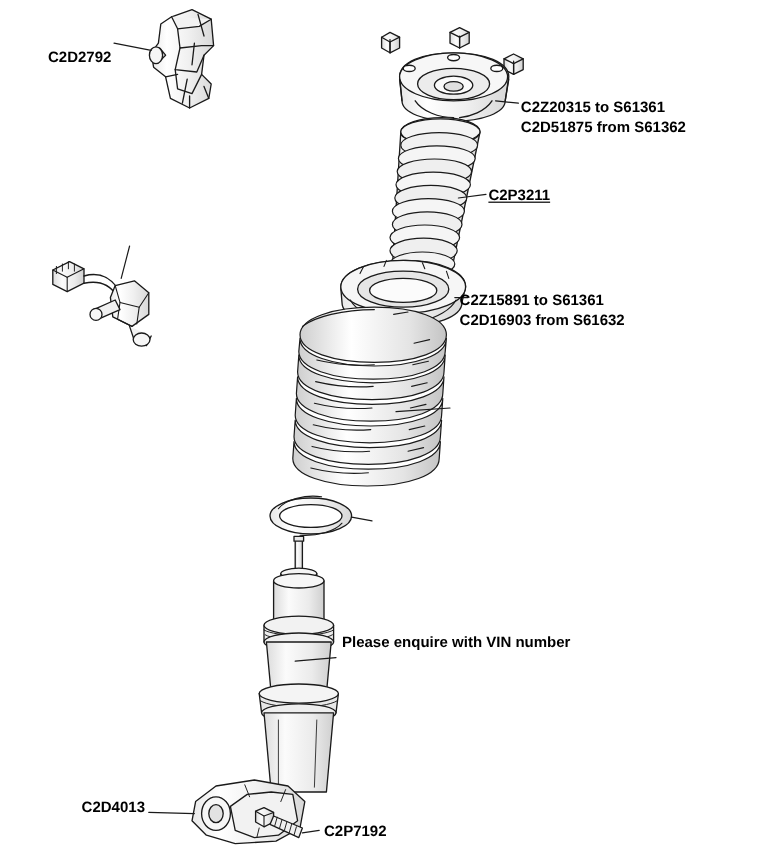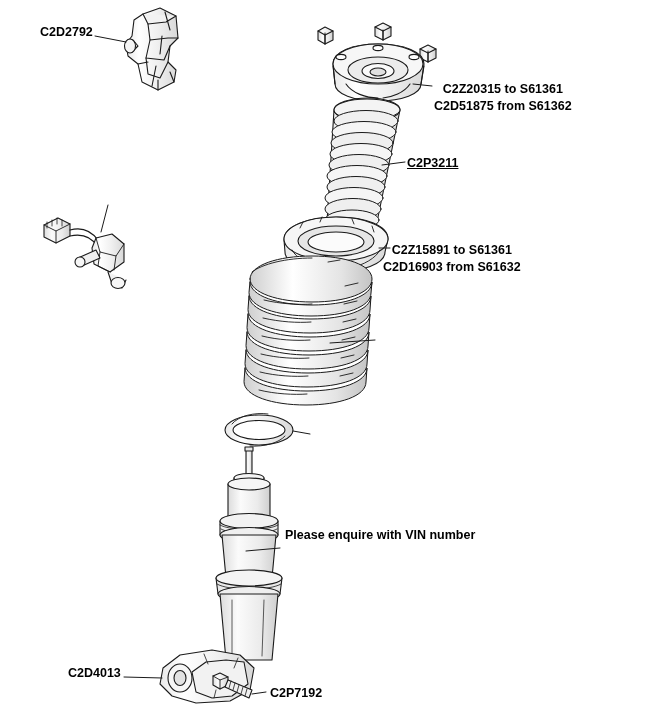--- a/index.html
+++ b/index.html
@@ -28,21 +28,20 @@
     position: absolute;
     font-family: "Liberation Sans", sans-serif;
     font-size: 12.5px;
     font-weight: bold;
     color: #000000;
     white-space: nowrap;
     line-height: 16px;
   }
   .label.two-line {
     line-height: 17px;
-    text-align: center;
   }
   .label span {
     display: block;
   }
 </style>
 </head>
 <body>
 
 <div id="page">
 
@@ -284,21 +283,21 @@
         <path d="M78 258 L96 250 L100 258 L82 266 Z" fill="#f0f0f0"></path>
         <ellipse cx="80" cy="262" rx="5" ry="5" fill="#f6f6f6"></ellipse>
         <path d="M108 272 L112 284 L122 288 L126 280" fill="#f1f1f1"></path>
         <ellipse cx="118" cy="283" rx="7" ry="5.5" fill="#f7f7f7"></ellipse>
       </g>
       <path d="M108 205 L101 232" stroke-width="1"></path>
 
     </g>
   </svg>
 
-  <div class="label" style="left:40px; top:24px;">
+  <div class="label" style="left:40px; top:40px;">
     <span>C2D2792</span>
   </div>
 
   <div class="label two-line" style="left:434px; top:81px;">
     <span>C2Z20315 to S61361</span>
     <span>C2D51875 from S61362</span>
   </div>
 
   <div class="label" style="left:407px; top:155px;text-decoration:underline;">
     <span>C2P3211</span>

